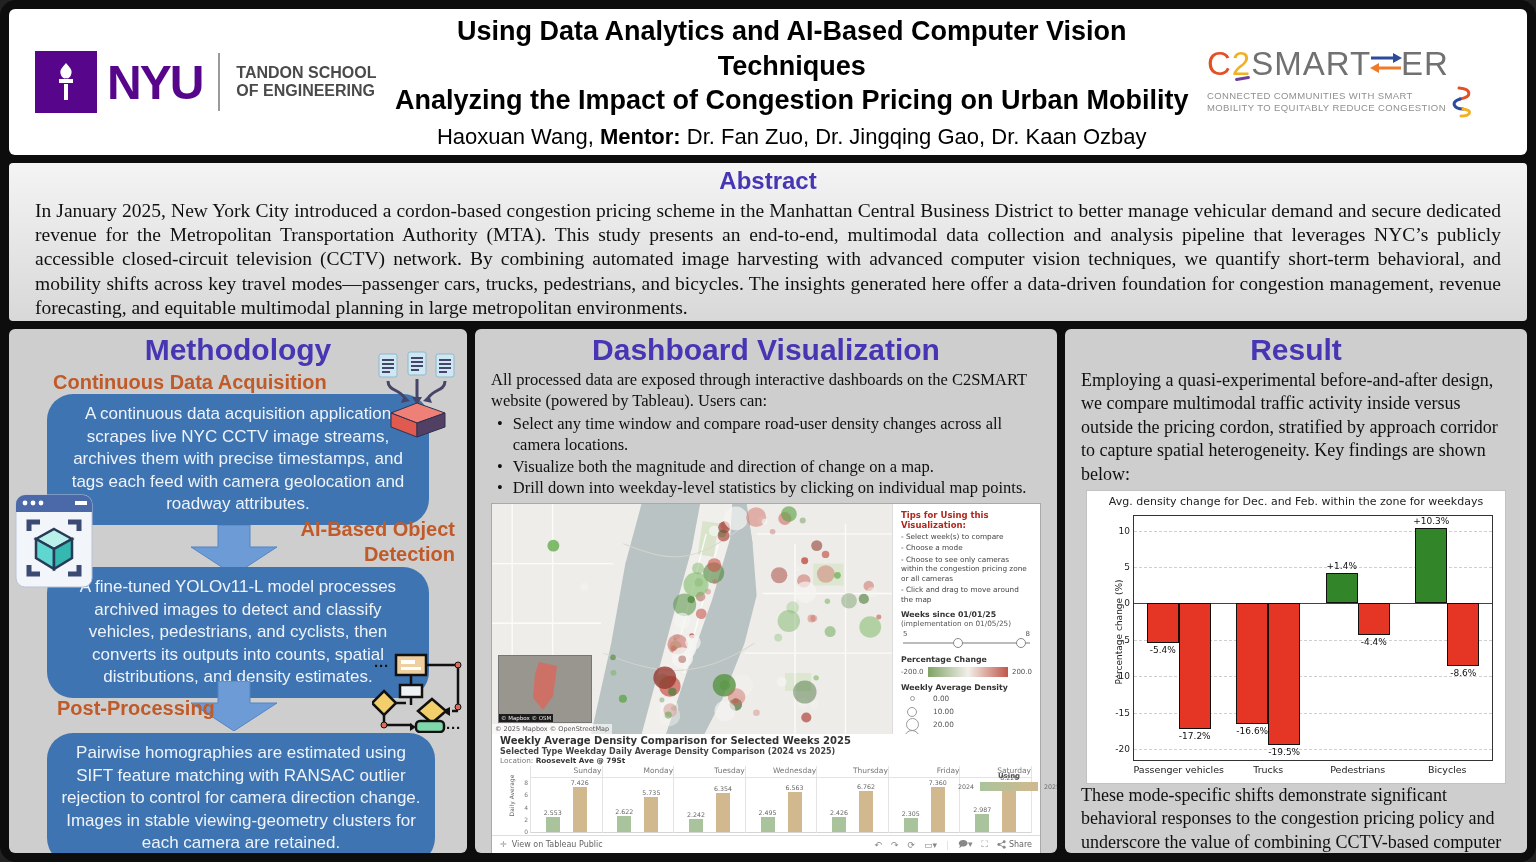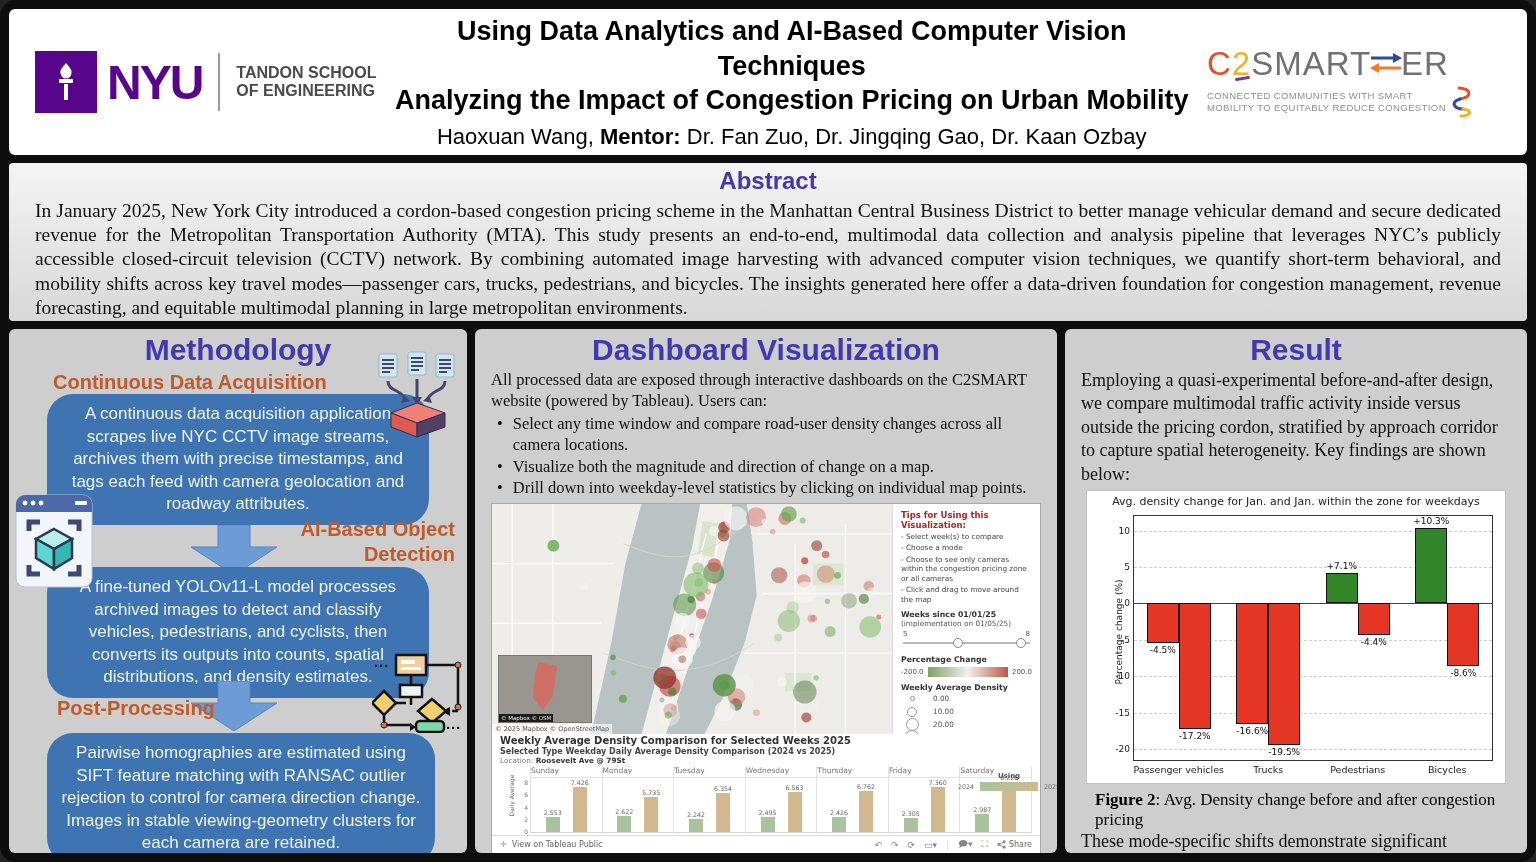--- a/index.html
+++ b/index.html
@@ -73,21 +73,21 @@
   .dc-t1{font-size:10px;font-weight:bold;color:#333;}
   .dc-t2{font-size:8px;font-weight:bold;color:#444;margin-top:1px;}
   .dc-loc{font-size:7.3px;color:#777;}
   .dc-loc b{color:#333;}
   .dc-plotrow{display:flex;margin-top:1px;}
   .dc-yaxis{width:30px;position:relative;}
   .dc-ylab{position:absolute;left:-14px;top:26px;transform:rotate(-90deg);font-size:6px;color:#666;width:50px;text-align:center;}
   .dc-groups{flex:1;display:flex;}
   .day-col{flex:1;border-left:1px solid #e3e3e3;position:relative;}
   .day-col:last-child{border-right:1px solid #e3e3e3;}
-  .day-name{height:11px;font-size:7.5px;color:#777;text-align:left;border-bottom:1px solid #e3e3e3;}
+  .day-name{height:11px;font-size:7.5px;color:#777;text-align:right;border-bottom:1px solid #e3e3e3;}
   .day-bars{height:54px;display:flex;align-items:flex-end;justify-content:center;gap:9px;border-bottom:1px solid #d5d5d5;}
   .bar-wrap{display:flex;flex-direction:column;align-items:center;justify-content:flex-end;}
   .bar-val{font-size:6.3px;color:#666;margin-bottom:1px;}
   .wbar{width:14px;}
   .dc-legend{position:absolute;right:2px;top:38px;width:58px;text-align:center;}
   .dc-legend .t{font-size:7px;font-weight:bold;color:#555;}
   .dc-legend .bar{height:9px;background:linear-gradient(to right,#a9c49c,#d2b88e);margin:2px 0;}
   .dc-legend .l24{position:absolute;left:-22px;top:11px;font-size:6.3px;color:#666;}
   .dc-legend .l25{position:absolute;right:-22px;top:11px;font-size:6.3px;color:#666;}
   .dtoolbar{height:18px;border-top:1px solid #ddd;display:flex;align-items:center;padding:0 8px;font-size:8px;color:#666;font-family:"DejaVu Sans",sans-serif;margin-top:auto;}
@@ -598,59 +598,56 @@
         </div>
       </div>
 
     </div>
 
     <div class="col rcol">
       <h2>Result</h2>
       <p class="rp">Employing a quasi-experimental before-and-after design, we compare multimodal traffic activity inside versus outside the pricing cordon, stratified by approach corridor to capture spatial heterogeneity. Key findings are shown below:</p>
 
       <div class="fig2">
-        <div class="fig2-title">Avg. density change for Jan. and Jan. within the zone for weekdays</div>
+        <div class="fig2-title">Avg. density change for Dec. and Feb. within the zone for weekdays</div>
         <div class="fig2-ylab">Percentage change (%)</div>
         <div class="fig2-plot" id="fig2-plot">
             <div class="f2-grid" style="top: 14.5672px;"></div>
             <div class="f2-tick" style="top: 14.5672px;">10</div>
             <div class="f2-grid" style="top: 50.9851px;"></div>
             <div class="f2-tick" style="top: 50.9851px;">5</div>
             <div class="f2-zero" style="top: 87.403px;"></div>
             <div class="f2-tick" style="top: 87.403px;">0</div>
             <div class="f2-grid" style="top: 123.821px;"></div>
             <div class="f2-tick" style="top: 123.821px;">-5</div>
             <div class="f2-grid" style="top: 160.239px;"></div>
             <div class="f2-tick" style="top: 160.239px; text-align: center;">-10</div>
             <div class="f2-grid" style="top: 196.657px;"></div>
             <div class="f2-tick" style="top: 196.657px;">-15</div>
             <div class="f2-grid" style="top: 233.075px;"></div>
             <div class="f2-tick" style="top: 233.075px;">-20</div>
             <div class="f2-bar" style="width: 32px; left: calc(12.5% - 32px); top: 87.403px; height: 39.3313px; background: rgb(229, 53, 36);"></div>
-            <div class="f2-vlab" style="left: calc(12.5% - 16px); top: 128.734px;">-4.5%</div>
+            <div class="f2-vlab" style="left: calc(12.5% - 16px); top: 128.734px;">-5.4%</div>
             <div class="f2-bar" style="width: 32px; left: calc(12.5% + 0px); top: 87.403px; height: 125.278px; background: rgb(229, 53, 36);"></div>
             <div class="f2-vlab" style="left: calc(12.5% + 16px); top: 214.681px;">-17.2%</div>
             <div class="f2-cat" style="left: 12.5%;">Passenger vehicles</div>
             <div class="f2-bar" style="width: 32px; left: calc(37.5% - 32px); top: 87.403px; height: 120.907px; background: rgb(229, 53, 36);"></div>
             <div class="f2-vlab" style="left: calc(37.5% - 16px); top: 210.31px;">-16.6%</div>
             <div class="f2-bar" style="width: 32px; left: calc(37.5% + 0px); top: 87.403px; height: 142.03px; background: rgb(229, 53, 36);"></div>
             <div class="f2-vlab" style="left: calc(37.5% + 16px); top: 231.433px;">-19.5%</div>
             <div class="f2-cat" style="left: 37.5%;">Trucks</div>
             <div class="f2-bar" style="width: 32px; left: calc(62.5% - 32px); top: 57.5403px; height: 29.8627px; background: rgb(50, 133, 41);"></div>
-            <div class="f2-vlab" style="left: calc(62.5% - 16px); top: 45.5403px;">+7.1%</div>
+            <div class="f2-vlab" style="left: calc(62.5% - 16px); top: 45.5403px;">+1.4%</div>
             <div class="f2-bar" style="width: 32px; left: calc(62.5% + 0px); top: 87.403px; height: 32.0478px; background: rgb(229, 53, 36);"></div>
             <div class="f2-vlab" style="left: calc(62.5% + 16px); top: 121.451px;">-4.4%</div>
             <div class="f2-cat" style="left: 62.5%;">Pedestrians</div>
             <div class="f2-bar" style="width: 32px; left: calc(87.5% - 32px); top: 12.3821px; height: 75.0209px; background: rgb(50, 133, 41);"></div>
             <div class="f2-vlab" style="left: calc(87.5% - 16px); top: 0.38209px;">+10.3%</div>
             <div class="f2-bar" style="width: 32px; left: calc(87.5% + 0px); top: 87.403px; height: 62.6388px; background: rgb(229, 53, 36);"></div>
             <div class="f2-vlab" style="left: calc(87.5% + 16px); top: 152.042px;">-8.6%</div>
             <div class="f2-cat" style="left: 87.5%;">Bicycles</div>
           </div>
       </div>
 
-      <p class="rcap">
-        <b>Figure 2</b><span>: Avg. Density change before and after congestion pricing</span>
-      </p>
       <p class="rp" style="margin-top:0">These mode-specific shifts demonstrate significant behavioral responses to the congestion pricing policy and underscore the value of combining CCTV-based computer vision with interactive analytics for urban transportation planning.</p>
     </div>
   </div>
 </div>
 
 </body></html>

